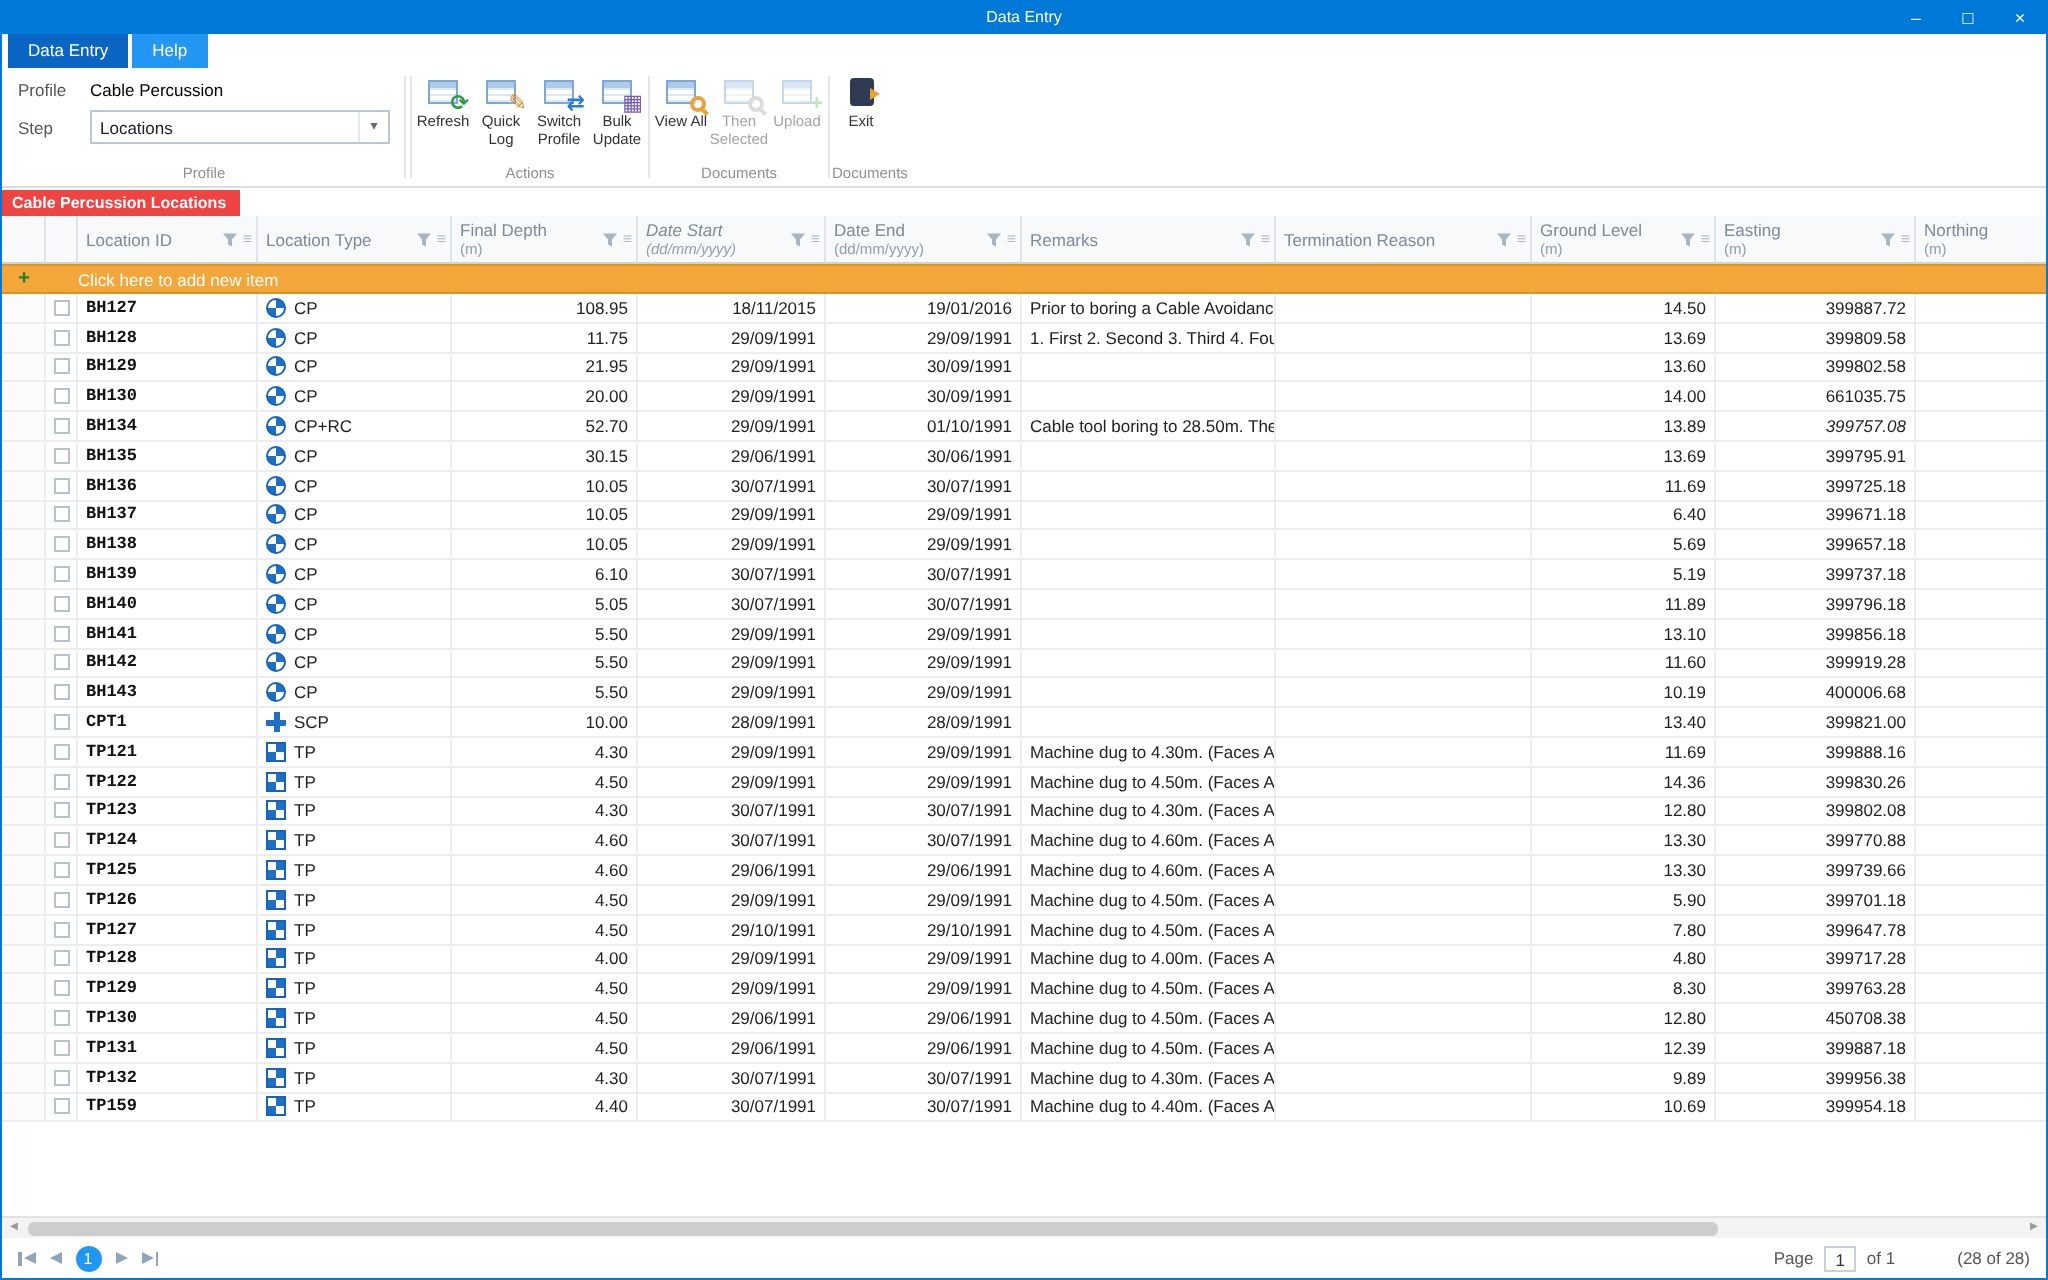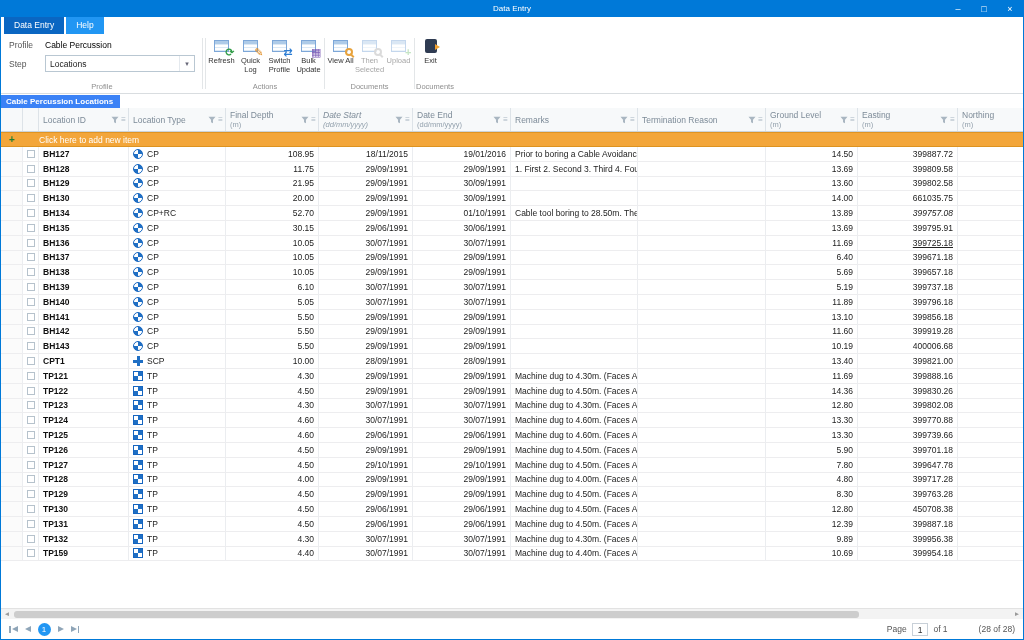--- a/index.html
+++ b/index.html
@@ -54,39 +54,39 @@
       #fff;display:inline-block;}
   .ovl{position:absolute;bottom:-3px;right:-2px;font-size:11px;font-weight:bold;line-height:1;}
   .mag{position:absolute;right:-1px;bottom:-1px;width:8px;height:8px;border:2px solid;border-radius:50%;background:rgba(255,255,255,.6);}
   .mag-handle{position:absolute;width:2px;height:5px;right:-2px;bottom:-4px;transform:rotate(-45deg);}
   .exit-icon{width:12px;height:14px;background:#2f3b52;border-radius:2px;position:relative;display:inline-block;}
   .exit-icon::after{content:"";position:absolute;right:-3px;top:5px;border-top:3px solid transparent;border-bottom:3px solid transparent;border-left:5px solid #f0a030;}
   .blabel{font-size:7.5px;text-align:center;line-height:1.15;color:#333;white-space:normal;width:30px;}
   .exit-group .blabel{width:auto;}
   
   .viewtab-strip{height:14px;background:#fff;display:flex;align-items:flex-end;flex:none;}
-  .viewtab{background:#3b82f6;color:#fff;font-size:8px;font-weight:bold;padding:3px 7px 2px 5px;line-height:1;cursor:default;}
+  .viewtab{background:#ef4444;color:#fff;font-size:8px;font-weight:bold;padding:3px 7px 2px 5px;line-height:1;cursor:default;}
   
   .grid{flex:1;display:flex;flex-direction:column;overflow:hidden;background:#fff;}
   .grid-header{display:flex;height:24px;background:#f7f9fa;border-bottom:1px solid #ccd4da;flex:none;overflow:hidden;width:1024px;}
   .hcell{border-right:1px solid #dde3e8;display:flex;align-items:center;justify-content:space-between;padding:0 2px 0 4px;flex:none;overflow:hidden;}
   .htext{display:flex;flex-direction:column;justify-content:center;overflow:hidden;}
   .hl{font-size:8.5px;color:#7d8b98;white-space:nowrap;}
   .hs{font-size:7.5px;color:#93a1ad;white-space:nowrap;}
   .hicons{display:flex;align-items:center;gap:2px;flex:none;}
   .hmenu{font-size:8px;color:#a9b6c1;line-height:1;}
   .add-row{height:15px;background:#f3a63a;border-top:1px solid #e09422;border-bottom:1px solid #dd9320;display:flex;align-items:center;flex:none;cursor:pointer;}
   .add-row .aind{width:22px;text-align:center;color:#1e7d32;font-weight:bold;font-size:10px;line-height:13px;flex:none;}
   .add-text{color:#fff;font-size:8.5px;padding-left:16px;}
   .grid-rows{flex:1;overflow:hidden;}
   .grow{display:flex;height:14.8px;border-bottom:1px solid #ededef;background:#fff;flex:none;width:1047px;}
   .cell{border-right:1px solid #ebedf0;height:100%;display:flex;align-items:center;font-size:8.5px;color:#222;overflow:hidden;white-space:nowrap;flex:none;}
   .cell.num{justify-content:flex-end;padding-right:4px;}
   .cell.txt{padding-left:4px;}
-  .cell.c-id{font-weight:bold;color:#111;}
+  .cell.c-id{font-weight:bold;color:#111;font-family:Liberation Mono, monospace;}
   .cell.ind{width:22px;background:#fbfbfb;}
   .cell.chk{width:16px;justify-content:center;}
   .cb{width:8px;height:8px;border:1px solid #b6c2cc;background:#fff;display:inline-block;}
   .c-type{gap:4px;padding-left:3px;}
   .loc-icon{width:10px;height:10px;display:inline-block;flex:none;}
   .loc-icon.cp{border-radius:50%;border:1px solid #1565c0;background:conic-gradient(#1f6fc4 0 25%,#fff 25% 50%,#1f6fc4 50% 75%,#fff 75%);}
   .loc-icon.tp{border:1px solid #1565c0;background:conic-gradient(#1f6fc4 0 25%,#fff 25% 50%,#1f6fc4 50% 75%,#fff 75%);}
   .loc-icon.scp{position:relative;}
   .loc-icon.scp::before{content:"";position:absolute;left:4px;top:0;width:3px;height:10px;background:#1f6fc4;}
   .loc-icon.scp::after{content:"";position:absolute;top:4px;left:0;width:10px;height:3px;background:#1f6fc4;}
@@ -485,21 +485,21 @@
           <span class="cell txt c-type" style="width: 97px;">
             <span class="loc-icon cp"></span>
             <span>CP</span>
           </span>
           <span class="cell num" style="width: 93px;">10.05</span>
           <span class="cell num" style="width: 94px;">30/07/1991</span>
           <span class="cell num" style="width: 98px;">30/07/1991</span>
           <span class="cell txt" style="width: 127px;"></span>
           <span class="cell txt" style="width: 128px;"></span>
           <span class="cell num" style="width: 92px;">11.69</span>
-          <span class="cell num" style="width: 100px; text-decoration: underline;">399725.18</span>
+          <span class="cell num" style="width: 100px;">399725.18</span>
           <span class="cell num" style="width: 90px;"></span>
         </div>
         <div class="grow">
           <span class="cell ind"></span>
           <span class="cell chk">
             <span class="cb"></span>
           </span>
           <span class="cell txt c-id" style="width: 90px;">BH137</span>
           <span class="cell txt c-type" style="width: 97px;">
             <span class="loc-icon cp"></span>

